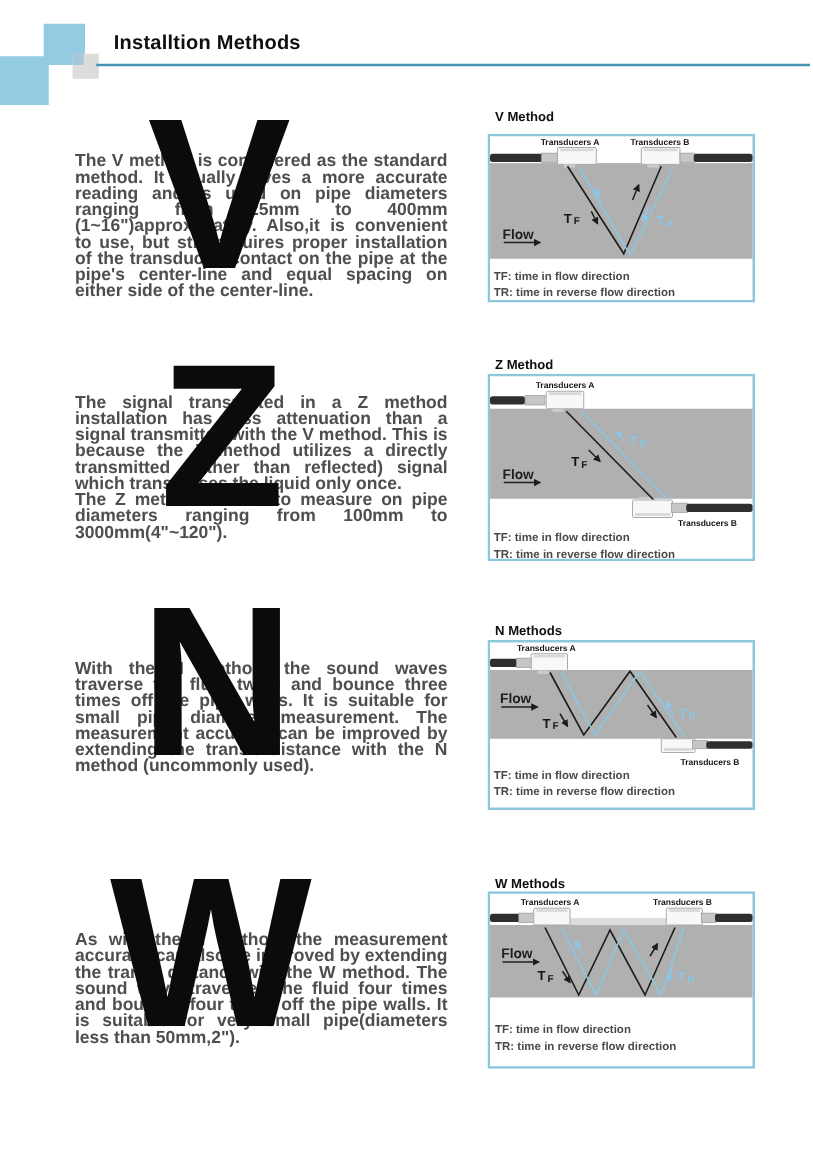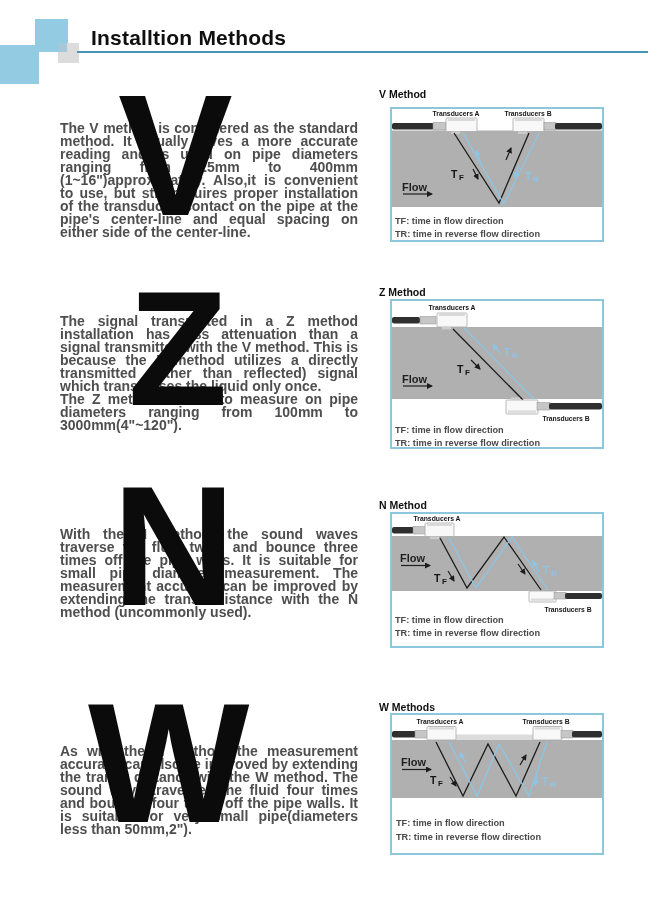--- a/index.html
+++ b/index.html
@@ -3,33 +3,33 @@
 <meta charset="utf-8">
 <style>
   html,body { margin:0; padding:0; background:#ffffff; }
   .page {
     position:relative; width:650px; height:919px; background:#ffffff;
     font-family:"Liberation Sans", sans-serif; overflow:hidden;
   }
   .decor-sq { position:absolute; }
   .page-title {
     position:absolute; left:91px; top:26px;
-    font-size:21px; font-weight:bold; color:#0f0f0f; letter-spacing:0.2px;
+    font-size:16px; font-weight:bold; color:#0f0f0f; letter-spacing:0.2px;
   }
   .title-rule { position:absolute; left:77px; top:51px; width:571px; height:2px; background:#4795b5; }
   .para {
     position:absolute; left:60px; width:298px; z-index:1;
     font-size:14px; line-height:13px; font-weight:bold; color:#4e4e4e;
     text-align:justify; white-space:pre-line;
   }
   .watermark {
     position:absolute; z-index:2; font-weight:bold; color:#0b0b0b; line-height:1;
   }
   .method-title {
-    position:absolute; left:379px; z-index:3;
+    position:absolute; left:396px; z-index:3;
     font-size:10.5px; font-weight:bold; color:#0f0f0f;
   }
   .diagram-svg { position:absolute; left:390px; z-index:3; }
   svg text { font-family:"Liberation Sans", sans-serif; font-weight:bold; }
 </style>
 </head>
 <body>
 
 <div class="page">
 
@@ -121,21 +121,21 @@
       <rect x="147" y="103.5" width="13" height="7.5" fill="#c6c6c6" stroke="#909090" stroke-width="0.5"></rect>
       <rect x="159" y="104" width="53" height="6.5" rx="2" fill="#2f2f2f"></rect>
     </g>
     <text x="176" y="122" text-anchor="middle" font-size="6.8" fill="#141414">Transducers B</text>
     <text x="5" y="134" font-size="9.2" fill="#4a4a4a">TF: time in flow direction</text>
     <text x="5" y="147" font-size="9.2" fill="#4a4a4a">TR: time in reverse flow direction</text>
   </svg>
 
   <div class="para" style="top:528px">With the N method, the sound waves traverse the fluid twice and bounce three times off the pipe walls. It is suitable for small pipe diameter measurement. The measurement accuracy can be improved by extending the transit distance with the N method (uncommonly used).</div>
   <div class="watermark" style="left:112px;top:460px;font-size:171px">N</div>
-  <div class="method-title" style="top:499px">N Method</div>
+  <div class="method-title" style="top:499px">N Methods</div>
 
   <svg class="diagram-svg" style="top:512px" width="214" height="136">
     <rect x="1" y="1" width="212" height="134" fill="#ffffff" stroke="#8cc7dd" stroke-width="2"></rect>
     <rect x="2" y="24" width="210" height="55" fill="#b1b0b0"></rect>
     <g>
       <rect x="2" y="15" width="22" height="6.5" rx="2" fill="#2f2f2f"></rect>
       <rect x="23" y="14.5" width="13" height="7.5" fill="#c6c6c6" stroke="#909090" stroke-width="0.5"></rect>
       <rect x="35" y="11" width="29" height="13.5" rx="1" fill="#f8f8f8" stroke="#aaaaaa" stroke-width="0.8"></rect>
       <rect x="37" y="11.8" width="25" height="2.2" fill="#d9d9d9"></rect>
       <rect x="40" y="24.5" width="9" height="2.5" fill="#cccccc"></rect>

